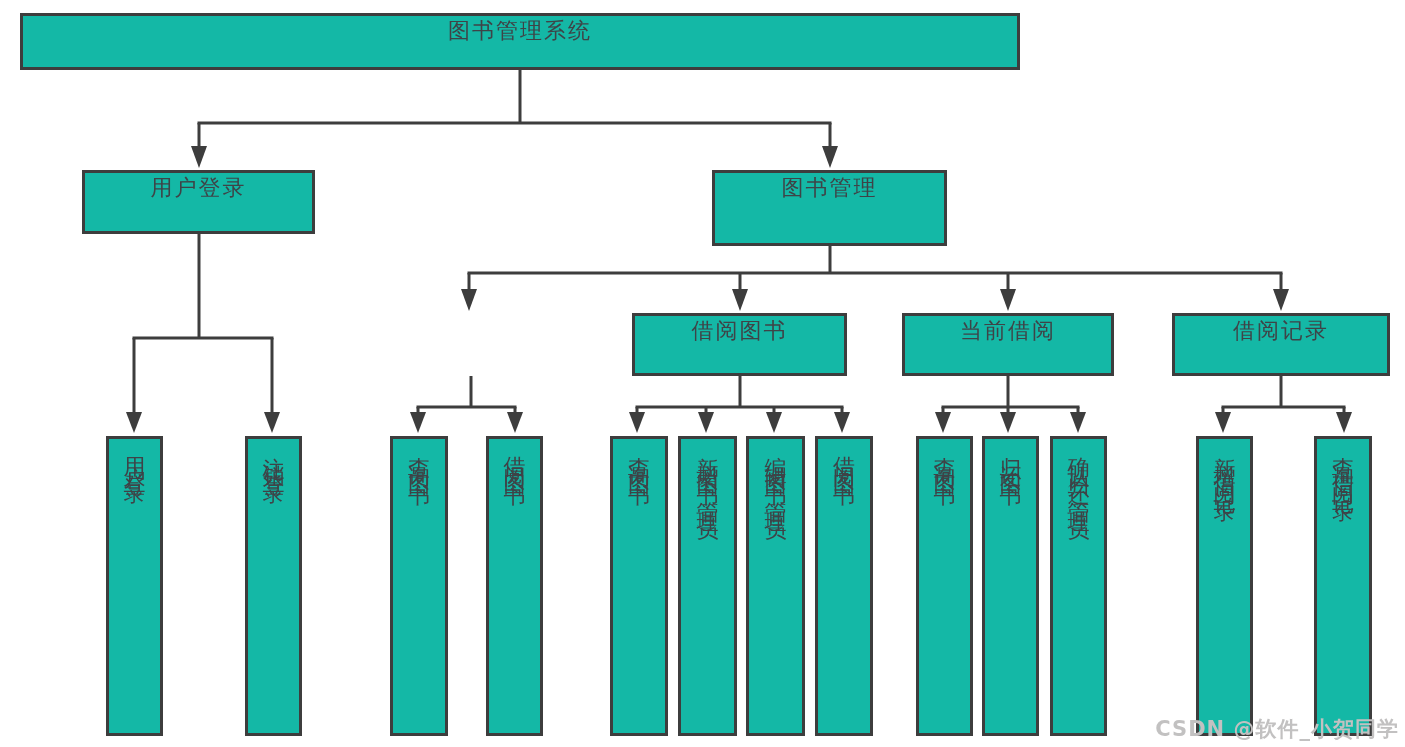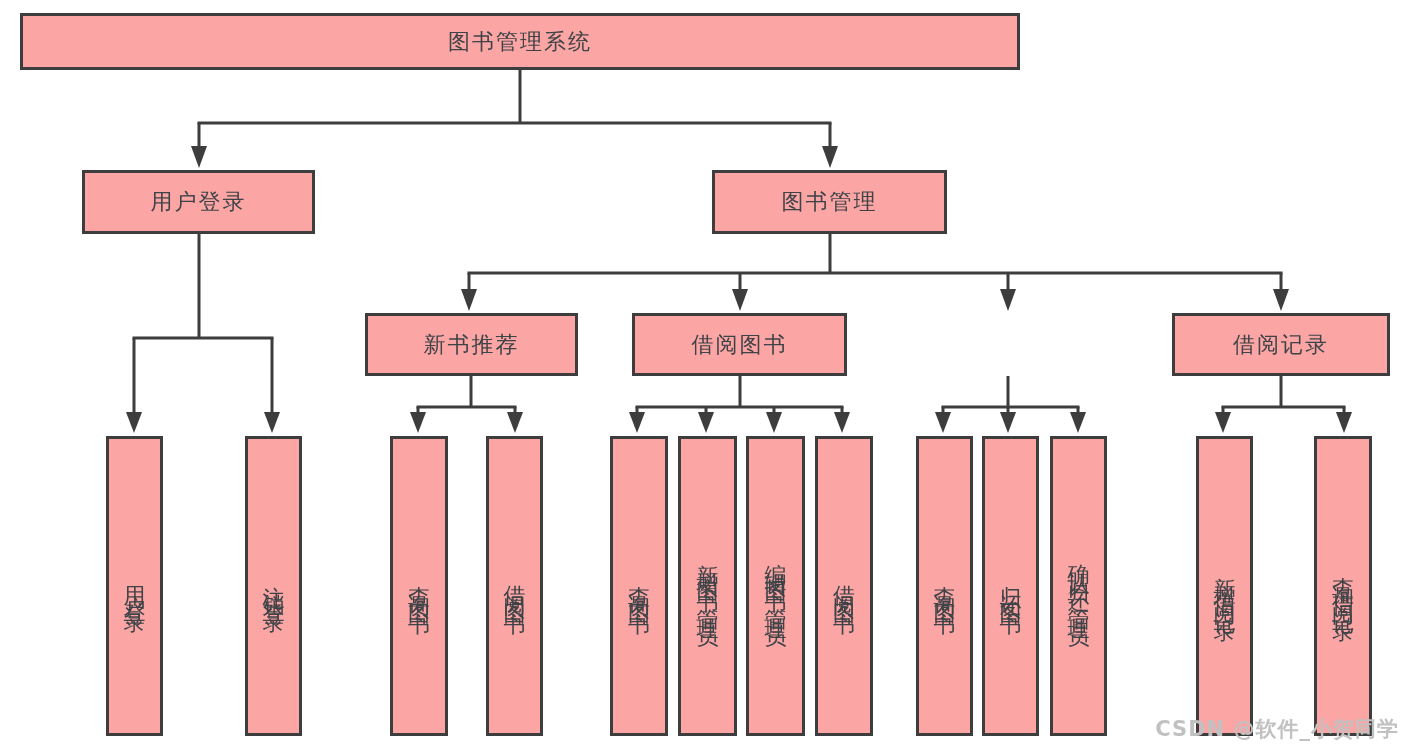--- a/index.html
+++ b/index.html
@@ -17,24 +17,23 @@
     background:var(--bg);
     overflow:hidden;
   }
   .connectors{
     position:absolute;
     left:0;top:0;
     width:1405px;height:747px;
   }
   .node{
     position:absolute;
-    background:#fca5a5;
+    background:#14b8a6;
     border:3px solid var(--line);
     display:flex;
-    align-items:center;
     justify-content:center;
     color:var(--text);
   }
   .hnode .lbl{
     font-size:22px;
     letter-spacing:2px;
     color:var(--text);
     white-space:nowrap;
   }
   .vnode{
@@ -140,30 +139,30 @@
     </g>
   </svg>
 
   <div class="node hnode" style="left:20px;top:13px;width:1000px;height:57px">
     <span class="lbl">图书管理系统</span>
   </div>
 
   <div class="node hnode" style="left:82px;top:170px;width:233px;height:64px">
     <span class="lbl">用户登录</span>
   </div>
-  <div class="node hnode" style="left:712px;top:170px;width:235px;height:64px">
+  <div class="node hnode" style="left:712px;top:170px;width:235px;height:76px">
     <span class="lbl">图书管理</span>
   </div>
 
-  <div class="node hnode" style="left:365px;top:313px;width:213px;height:63px">
-    <span class="lbl">新书推荐</span>
-  </div>
   <div class="node hnode" style="left:632px;top:313px;width:215px;height:63px">
     <span class="lbl">借阅图书</span>
   </div>
+  <div class="node hnode" style="left:902px;top:313px;width:212px;height:63px">
+    <span class="lbl">当前借阅</span>
+  </div>
   <div class="node hnode" style="left:1172px;top:313px;width:218px;height:63px">
     <span class="lbl">借阅记录</span>
   </div>
 
   <div class="node vnode" style="left:106px;width:57px">
     <span class="lbl">用户登录</span>
   </div>
   <div class="node vnode" style="left:245px;width:57px">
     <span class="lbl">注销登录</span>
   </div>

